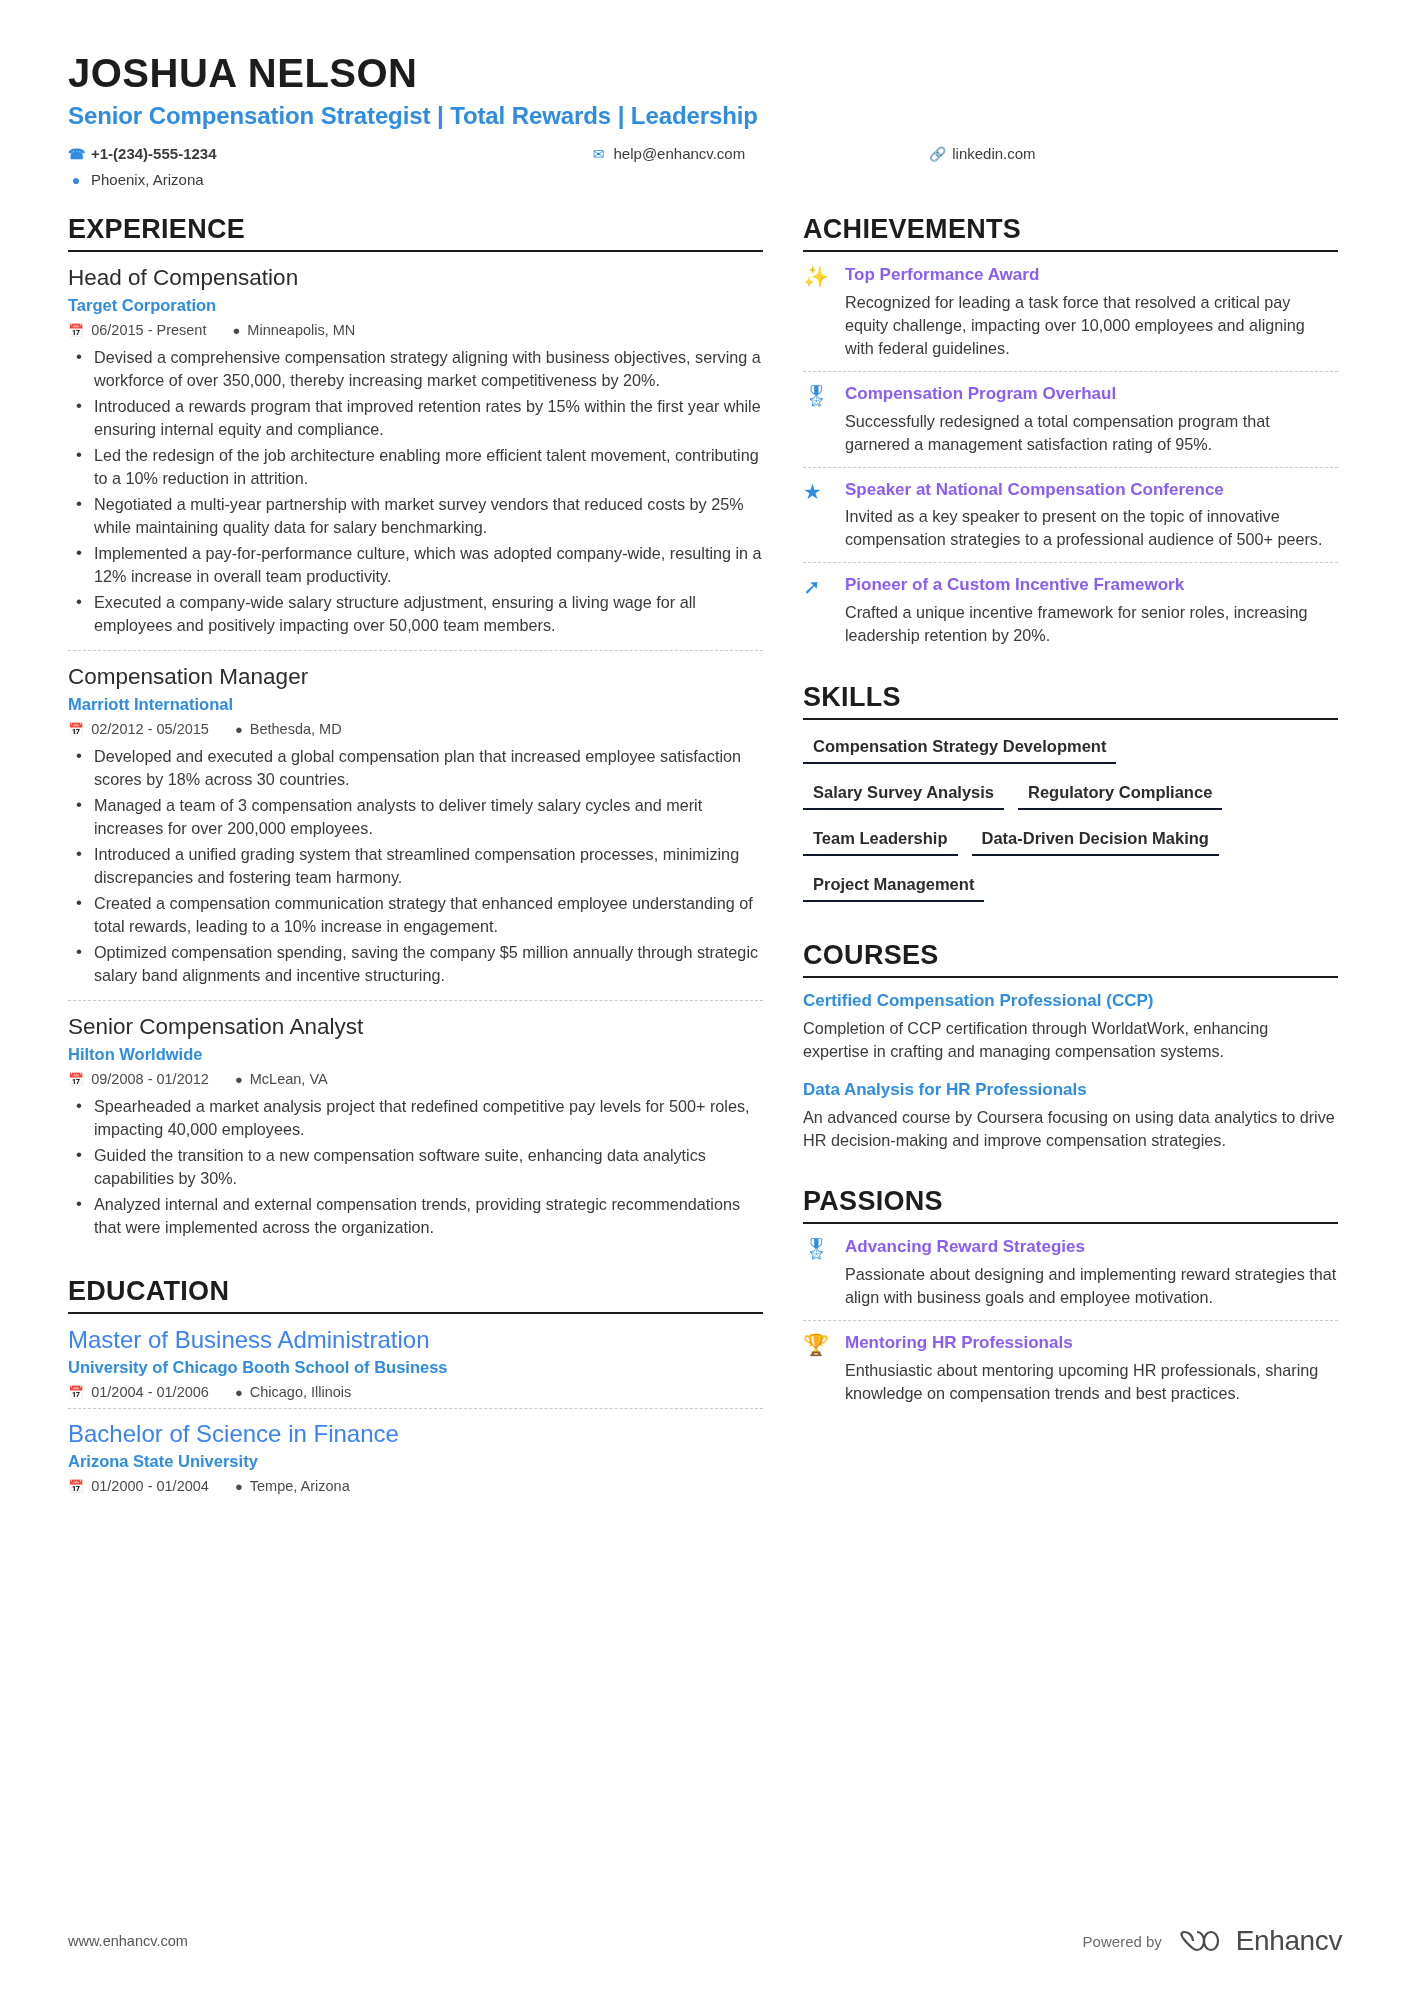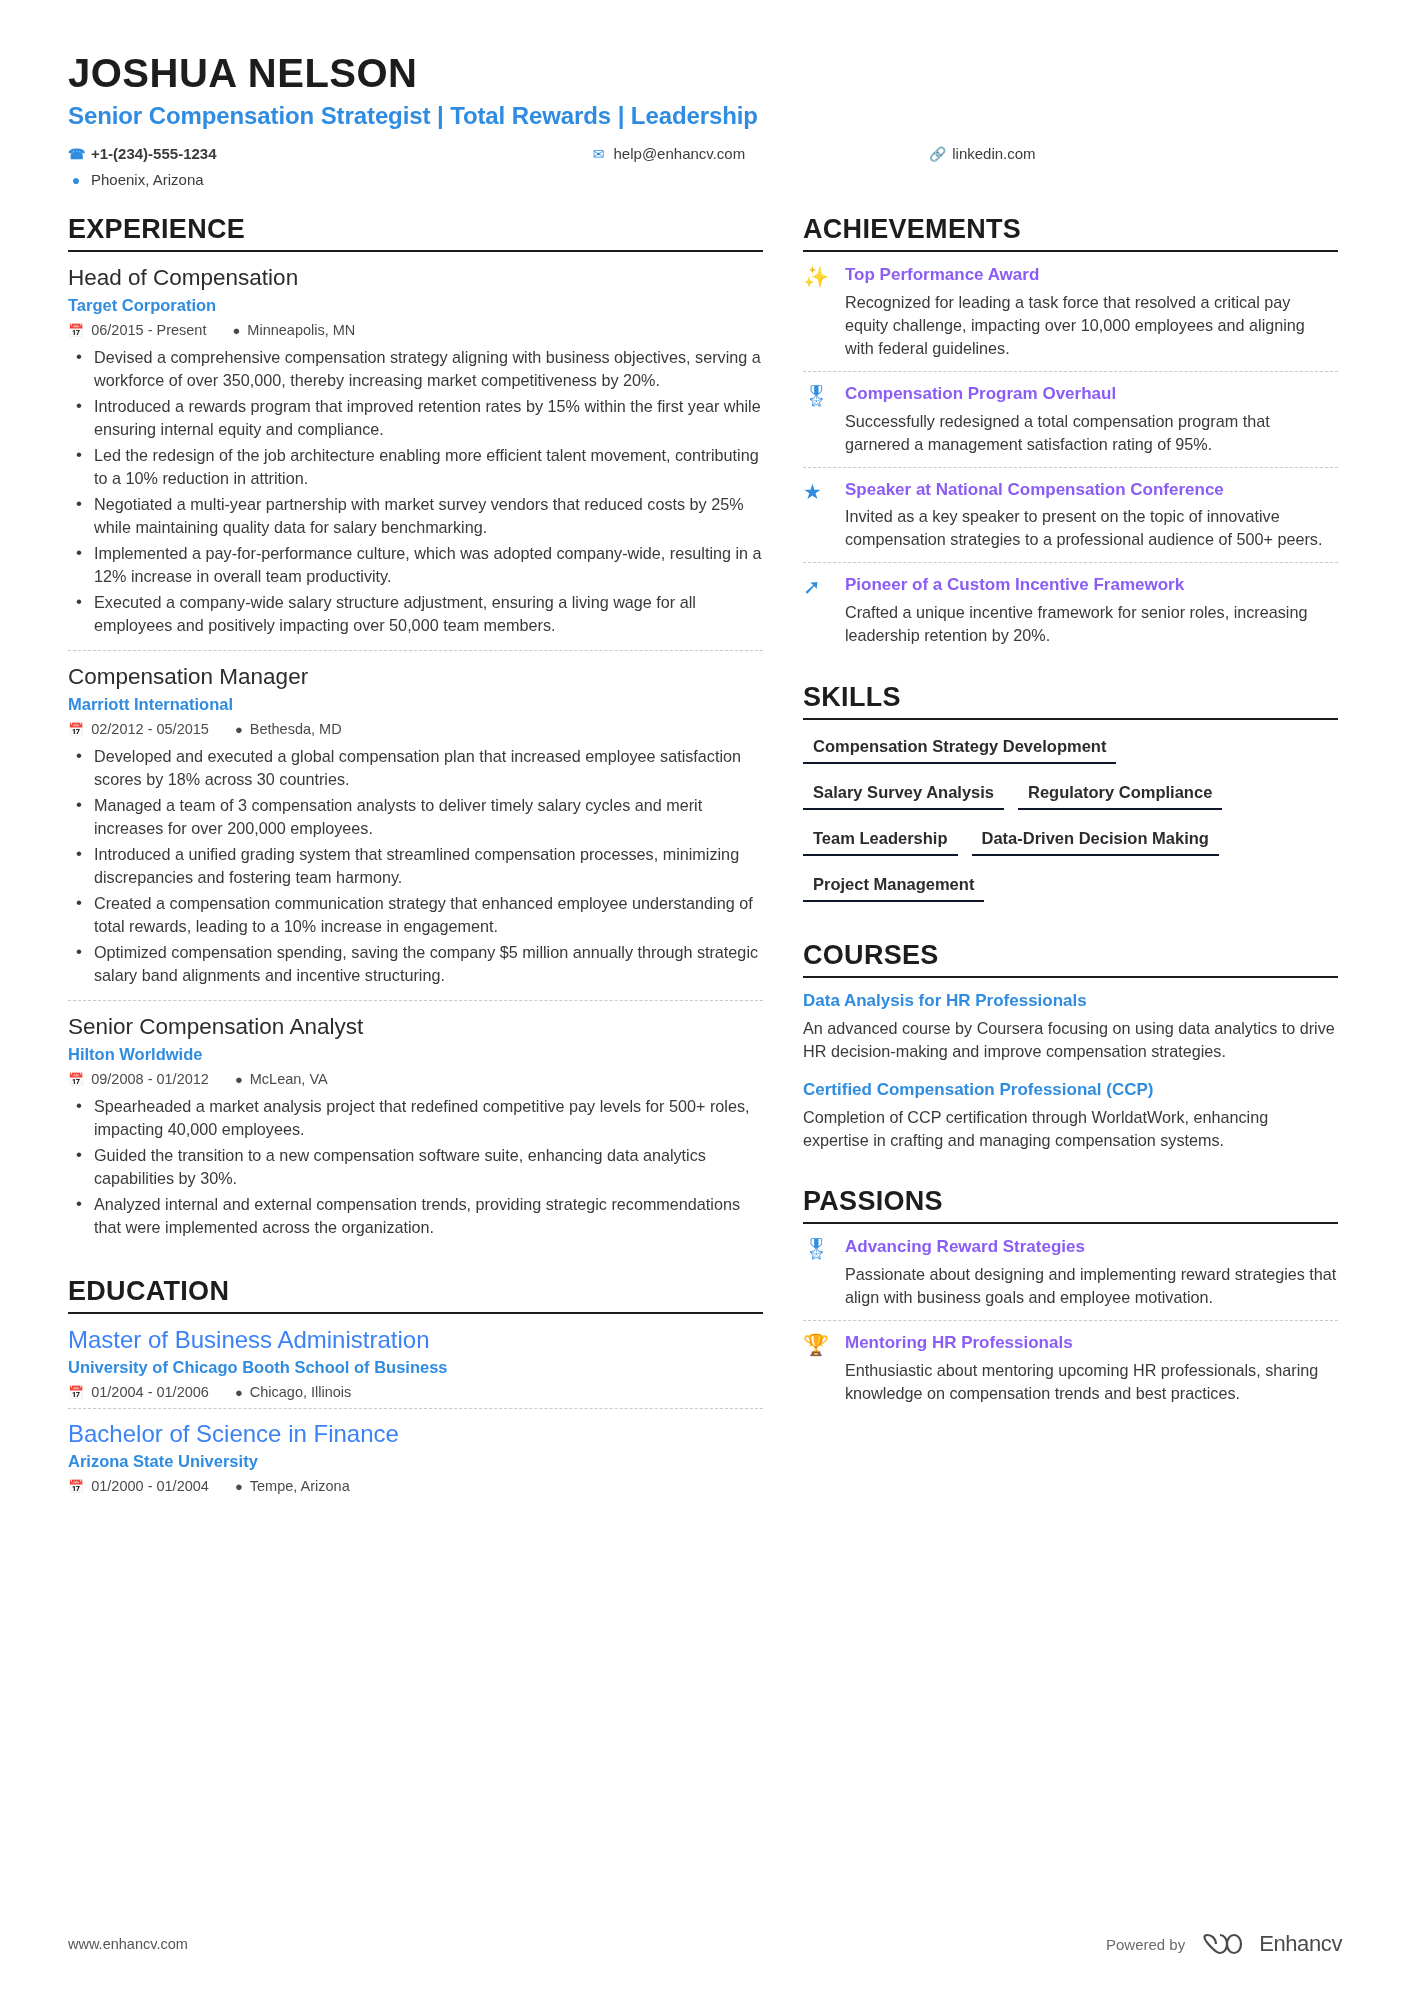--- a/index.html
+++ b/index.html
@@ -214,21 +214,21 @@
     right: 68px;
     bottom: 38px;
     display: flex;
     align-items: center;
     justify-content: space-between;
   }
   .footer-url { font-size: 14.5px; color: #555; }
   .footer-right { display: flex; align-items: center; }
   .powered { font-size: 15px; color: #6b6b6b; margin-right: 18px; }
   .brand {
-    font-size: 22px;
+    font-size: 28px;
     color: #4a4a4a;
     letter-spacing: -0.4px;
   }
   .brand-mark { margin-right: 10px; vertical-align: middle; }
   svg { display: block; }
 </style>
 </head>
 <body>
 
 <div class="page">
@@ -416,26 +416,26 @@
           <div class="skill">Regulatory Compliance</div>
           <div class="skill">Team Leadership</div>
           <div class="skill">Data-Driven Decision Making</div>
           <div class="skill">Project Management</div>
         </div>
       </div>
 
       <div class="sec">
         <div class="sec-title">COURSES</div>
         <div class="course">
+          <div class="course-title">Certified Compensation Professional (CCP)</div>
+          <div class="course-desc">Completion of CCP certification through WorldatWork, enhancing expertise in crafting and managing compensation systems.</div>
+        </div>
+        <div class="course">
           <div class="course-title">Data Analysis for HR Professionals</div>
           <div class="course-desc">An advanced course by Coursera focusing on using data analytics to drive HR decision-making and improve compensation strategies.</div>
-        </div>
-        <div class="course">
-          <div class="course-title">Certified Compensation Professional (CCP)</div>
-          <div class="course-desc">Completion of CCP certification through WorldatWork, enhancing expertise in crafting and managing compensation systems.</div>
         </div>
       </div>
 
       <div class="sec">
         <div class="sec-title">PASSIONS</div>
 
         <div class="ach">
           <div class="ach-icon">🎖</div>
           <div class="ach-body">
             <div class="ach-title">Advancing Reward Strategies</div>

